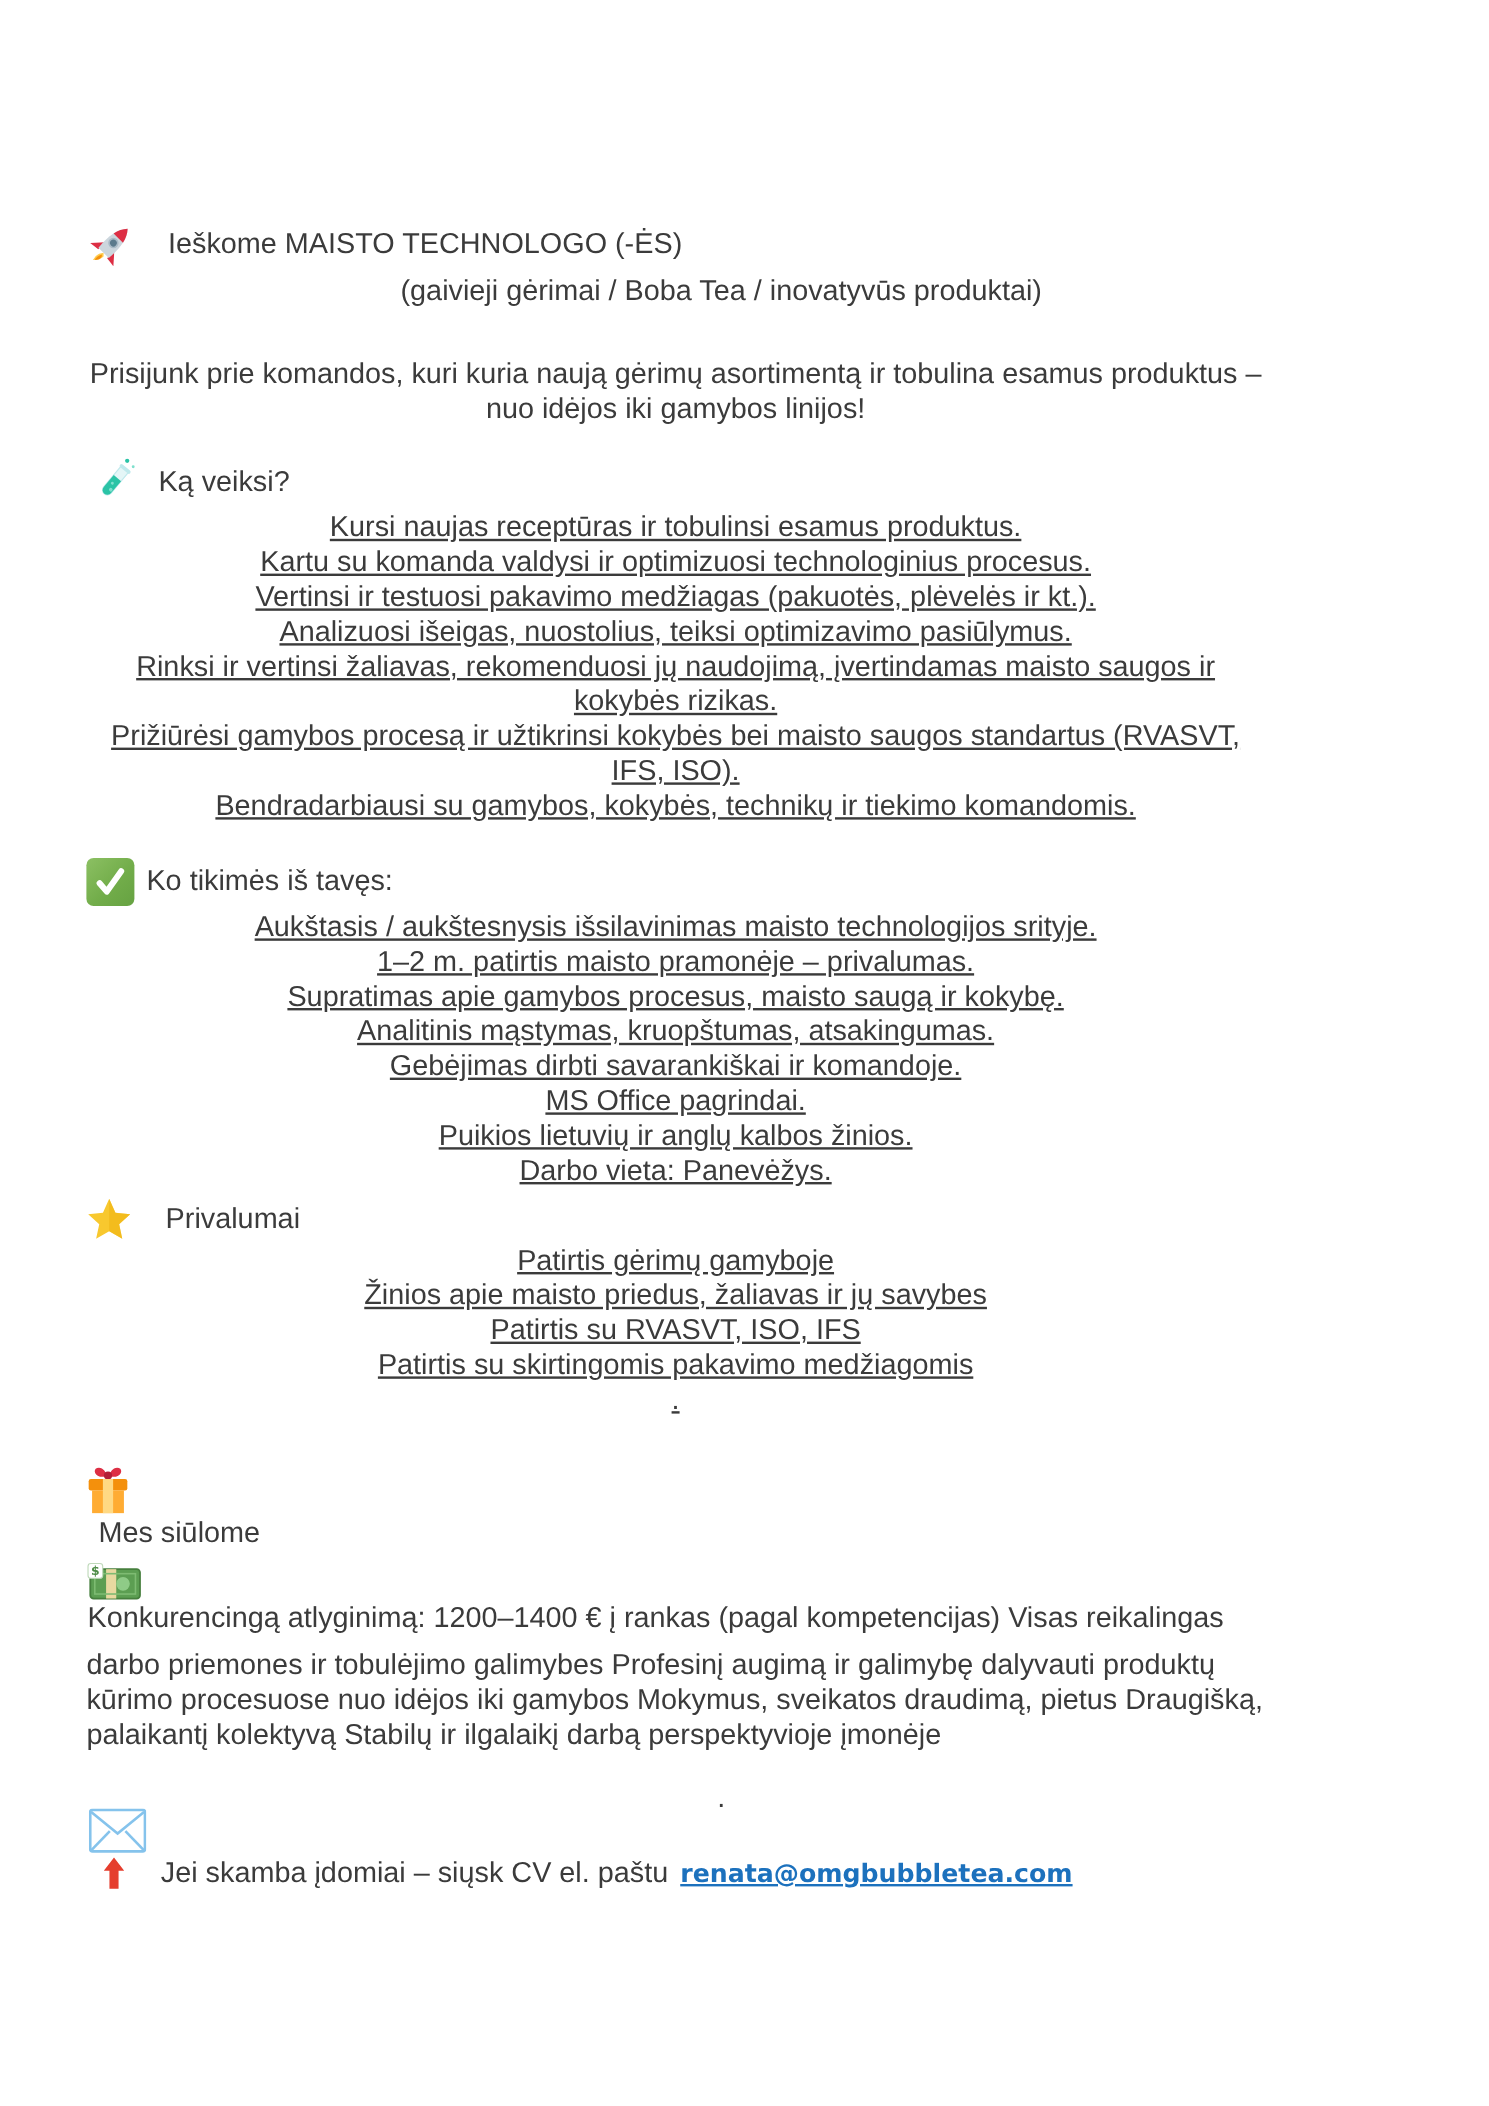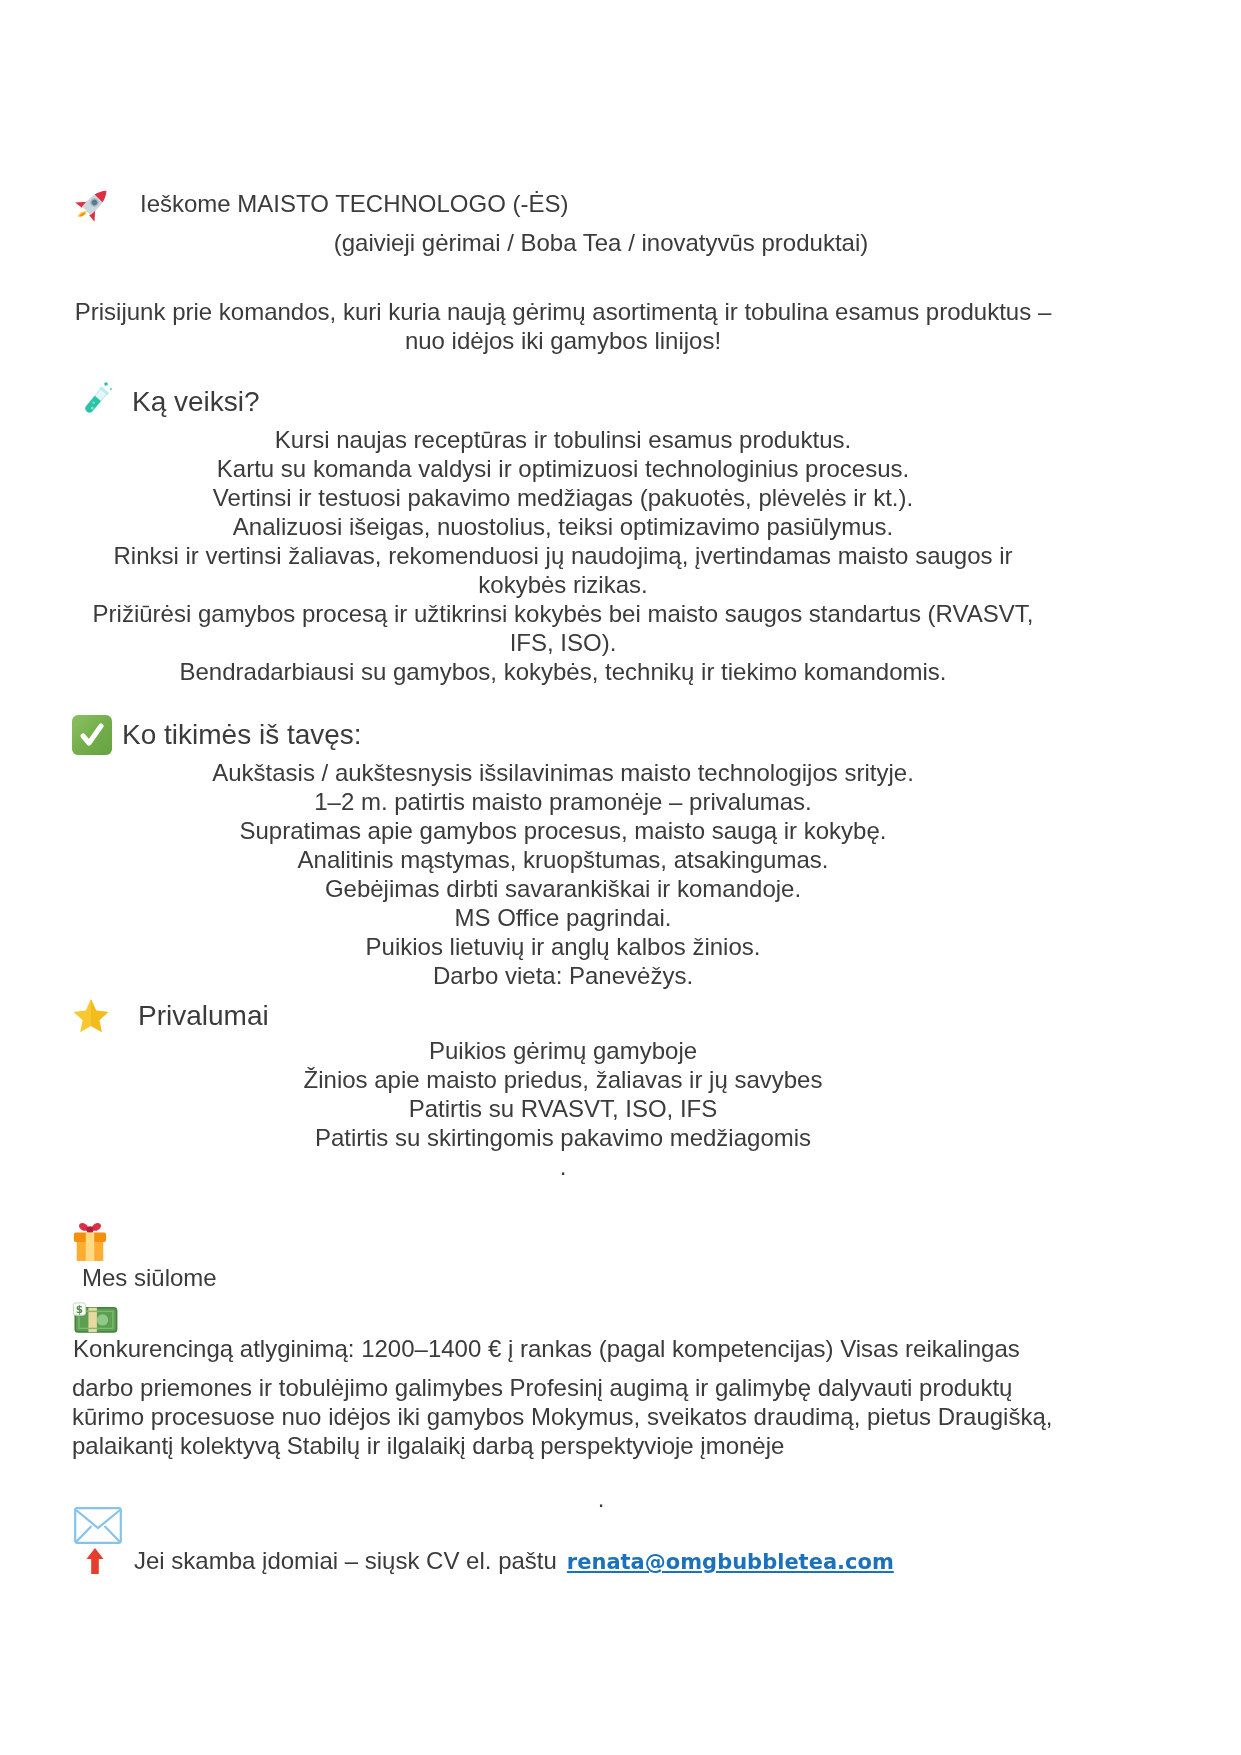--- a/index.html
+++ b/index.html
@@ -18,21 +18,21 @@
     width: 1130px;
   }
   .line, .para {
     font-size: 24px;
     line-height: 29px;
     margin: 0;
     text-align: center;
   }
   .para { max-width: 982px; }
   .items { max-width: 982px; }
-  .items .line { max-width: 982px; }
+  .items .line { max-width: 982px; text-decoration: underline; }
 
   
   .title-row {
     display: flex;
     align-items: center;
     gap: 26px;
     height: 48px;
   }
   .title-row .txt { font-size: 24px; }
 
@@ -41,21 +41,21 @@
   
   .heading-row {
     display: flex;
     align-items: center;
     height: 46px;
   }
   .heading-row.what { margin-top: 24px; }
   .heading-row.expect { margin-top: 26px; }
   .heading-row.adv { margin-top: 6px; height: 40px; }
   .heading-row .icon-box { flex: 0 0 auto; display: inline-flex; }
-  .heading-row .h-txt { font-size: 28px; margin-left: 16px; }
+  .heading-row .h-txt { font-size: 24px; margin-left: 16px; }
   .heading-row.expect .h-txt { margin-left: 10px; }
   .heading-row.adv .h-txt { margin-left: 28px; }
 
   .check-badge {
     width: 40px; height: 40px;
     border-radius: 6px;
     background: linear-gradient(135deg, #8cc063 0%, #72ad4a 55%, #66a242 100%);
     display: inline-flex; align-items: center; justify-content: center;
   }
 
@@ -164,21 +164,21 @@
   <div class="heading-row adv">
     <span class="icon-box">
       <svg width="38" height="36" viewBox="0 0 38 36">
         <polygon points="19,1 24.2,12.6 36.5,13.9 27.3,22.2 29.9,34.3 19,28.1 8.1,34.3 10.7,22.2 1.5,13.9 13.8,12.6" fill="#f8c82e"></polygon>
         <polygon points="19,1 24.2,12.6 36.5,13.9 27.3,22.2 29.9,34.3 19,28.1 19,1" fill="#eeb211" opacity="0.55"></polygon>
       </svg>
     </span>
     <span class="h-txt">Privalumai</span>
   </div>
   <div class="items">
-    <div class="line">Puikios gėrimų gamyboje</div>
+    <div class="line">Patirtis gėrimų gamyboje</div>
     <div class="line">Žinios apie maisto priedus, žaliavas ir jų savybes</div>
     <div class="line">Patirtis su RVASVT, ISO, IFS</div>
     <div class="line">Patirtis su skirtingomis pakavimo medžiagomis</div>
     <div class="line dot-line">.</div>
   </div>
 
   <p class="offer-para"><span class="icon-box inline-icon gift-wrap"><svg width="36" height="42" viewBox="0 0 38 44">
           <path d="M12,10 C6,8 6,2 11,2 c4,0 6,4 8,8 Z" fill="#dd2e44"></path>
           <path d="M26,10 C32,8 32,2 27,2 c-4,0 -6,4 -8,8 Z" fill="#dd2e44"></path>
           <circle cx="19" cy="9" r="3.6" fill="#b31f37"></circle>

